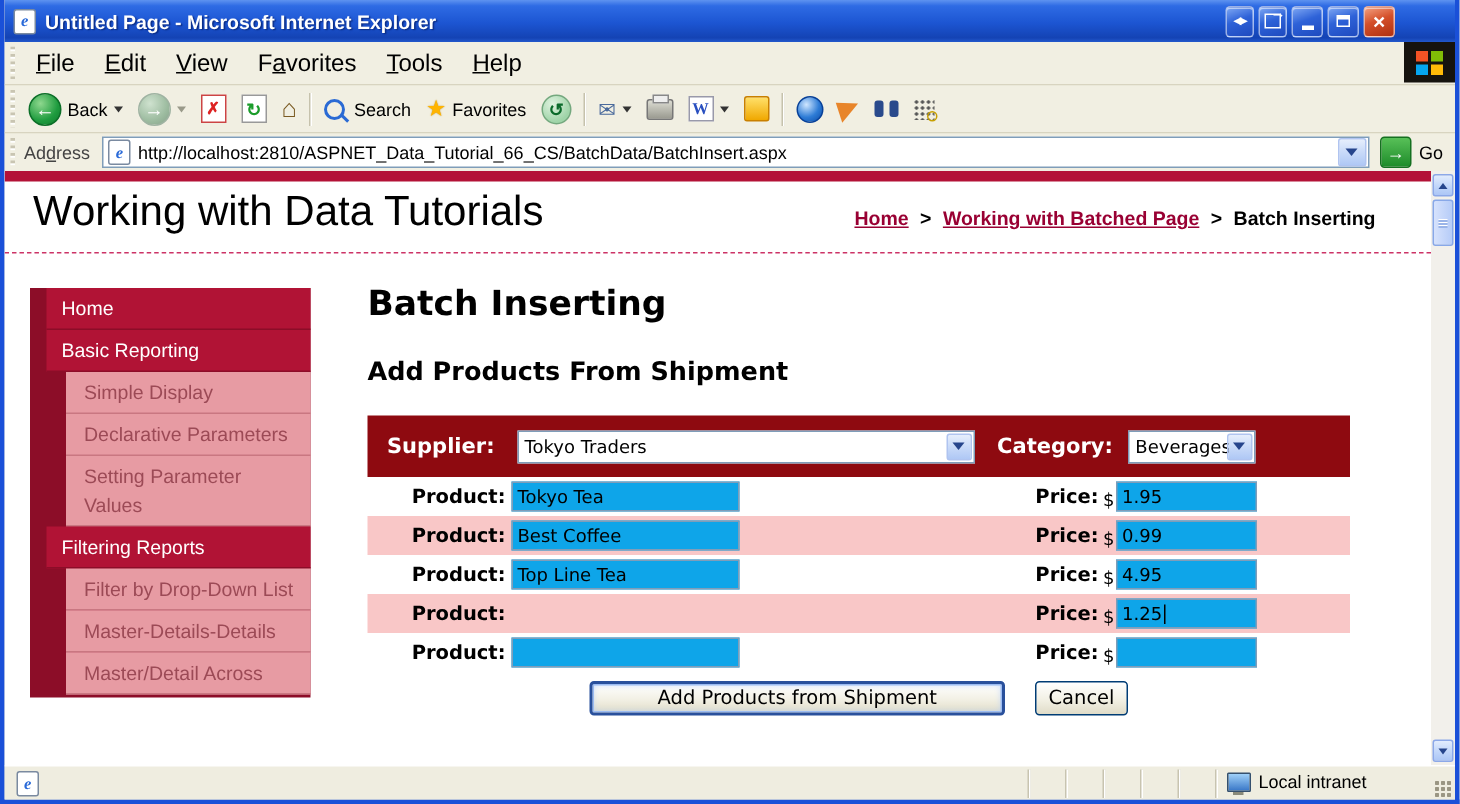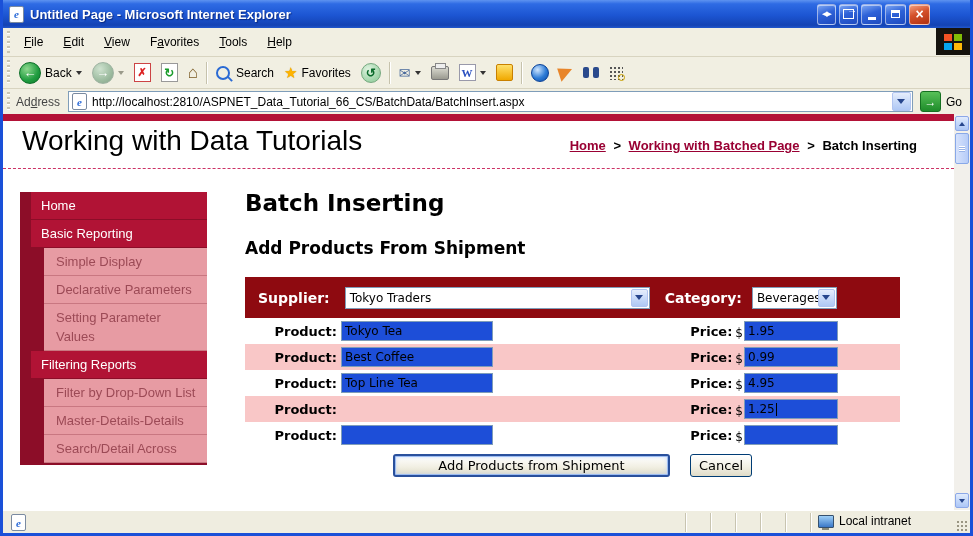--- a/index.html
+++ b/index.html
@@ -28,21 +28,21 @@
   .glyph-pop::after{content:"\2192";position:absolute;right:-4px;top:-6px;font-size:10px;color:#fff;}
   .glyph-min{display:inline-block;width:8px;height:3px;background:#fff;margin-top:9px;}
   .glyph-max{display:inline-block;width:9px;height:8px;border:1px solid #fff;border-top:3px solid #fff;box-sizing:border-box;}
   .glyph-x{font-size:14px;font-weight:bold;line-height:1;}
   
   .menubar{position:absolute;left:0;top:28px;right:0;height:28px;background:#F1EFE2;
     border-bottom:1px solid #D8D4C0;display:flex;align-items:center;}
   .grip{width:5px;height:80%;margin:0 3px;
     background:repeating-linear-gradient(180deg,#c9c5b2 0 2px,#fff 2px 3px,transparent 3px 5px);
     background-size:3px 5px;background-repeat:repeat-y;background-position:1px 0;}
-  .menu-item{padding:0 10px;font-size:12px;color:#000;line-height:27px;}
+  .menu-item{padding:0 10px;font-size:16px;color:#000;line-height:27px;}
   .winlogo{position:absolute;right:0;top:0;width:34px;height:27px;background:#16130e;
     display:flex;align-items:center;justify-content:center;}
   .winlogo .flag{display:grid;grid-template-columns:8px 8px;grid-template-rows:7px 7px;gap:2px;}
   .winlogo .flag i{display:block;}
   
   .toolbar{position:absolute;left:0;top:57px;right:0;height:31px;background:#F1EFE2;
     border-bottom:1px solid #D8D4C0;display:flex;align-items:center;font-size:12px;color:#000;}
   .tool{display:flex;align-items:center;gap:4px;padding:0 5px;height:26px;}
   .navcircle{width:22px;height:22px;border-radius:50%;color:#fff;font-size:13px;font-weight:bold;
     background:radial-gradient(circle at 35% 30%,#8ED88E,#1F9C3F 60%,#0E7A2B);
@@ -117,21 +117,21 @@
     font:12px "DejaVu Sans",sans-serif;display:flex;align-items:center;padding-left:4px;color:#000;}
   .xpselect .arrowbtn{position:absolute;right:1px;top:1px;bottom:1px;width:17px;
     background:linear-gradient(180deg,#E6EEFC,#CBDCF9 45%,#AFC8F5);border:1px solid #B0C4F0;border-radius:2px;
     display:flex;align-items:center;justify-content:center;box-sizing:border-box;}
   .sel-supplier{width:305px;margin:0 15px 0 15px;}
   .sel-category{width:85px;margin-left:10px;}
   .prow{height:26px;display:flex;align-items:center;box-sizing:border-box;padding-right:62px;
     font-family:"DejaVu Sans",sans-serif;}
   .prow.alt{background:#f9c7c7;}
   .plabel{width:92px;text-align:right;font-weight:bold;font-size:13px;color:#000;flex:none;}
-  .tbox{background:#1d4ed8;border:1px solid #7F9DB9;height:20px;box-sizing:border-box;
+  .tbox{background:#0ea5e9;border:1px solid #7F9DB9;height:20px;box-sizing:border-box;
     display:flex;align-items:center;padding:0 3px;font:12px "DejaVu Sans",sans-serif;color:#000;}
   .tbox.product{width:152px;margin-left:4px;}
   .price-group{margin-left:auto;display:flex;align-items:center;}
   .price-group .plabel{width:auto;}
   .dollar{font-size:12px;margin:3px 1px 0 3px;}
   .tbox.price{width:94px;}
   .caret{display:inline-block;width:1px;height:13px;background:#000;margin-left:1px;}
   .btnrow{margin-top:6px;height:25px;position:relative;}
   .xpbtn{position:absolute;top:0;height:23px;box-sizing:border-box;border:1px solid #003C74;border-radius:3px;
     background:linear-gradient(180deg,#FFFFFF,#F2F0E4 55%,#E0DCC8);font:13px "DejaVu Sans",sans-serif;color:#000;
@@ -295,21 +295,21 @@
 
     <div class="sidebar">
         <div class="side-item header">Home</div>
         <div class="side-item header">Basic Reporting</div>
         <div class="side-item sub">Simple Display</div>
         <div class="side-item sub">Declarative Parameters</div>
         <div class="side-item sub">Setting Parameter Values</div>
         <div class="side-item header">Filtering Reports</div>
         <div class="side-item sub">Filter by Drop-Down List</div>
         <div class="side-item sub">Master-Details-Details</div>
-        <div class="side-item sub">Search/Detail Across</div>
+        <div class="side-item sub">Master/Detail Across</div>
       </div>
 
     <div class="content">
       <div class="heading">Batch Inserting</div>
       <div class="subheading">Add Products From Shipment</div>
 
       <div class="formtable">
         <div class="supplier-bar">
           <span class="wlabel">Supplier:</span>
           <div class="xpselect sel-supplier">

